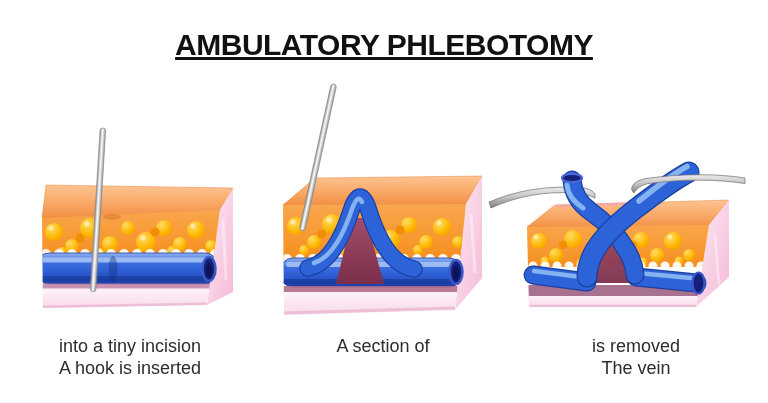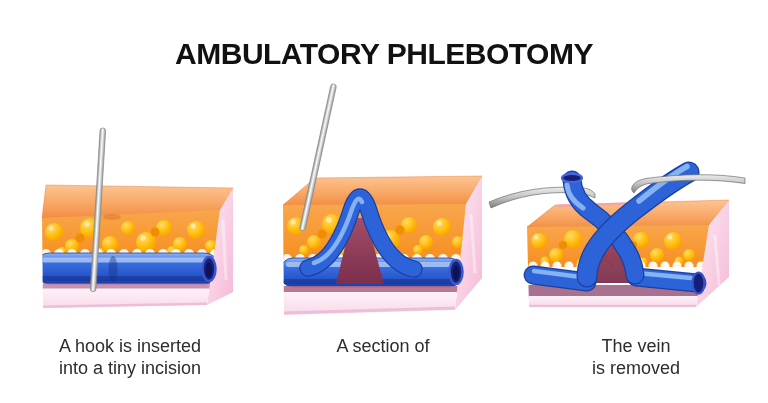--- a/index.html
+++ b/index.html
@@ -2,23 +2,24 @@
 <html style="--background: #ffffff; --title-text: #111111; --caption-text: #2d2d2d; --skin-orange: #f4913f; --fat-yellow: #ffb300; --vein-blue: #2d63d8; --vein-dark: #1c3fa0; --vein-highlight: #8fb2f2; --tissue-pink: #f6bcd8; --muscle-maroon: #8d3a56; --instrument-gray: #b9b9b9;"><head>
 <meta charset="utf-8">
 <style>
   html,body{margin:0;padding:0;}
   body{
     width:768px;height:403px;position:relative;overflow:hidden;
     background:var(--background,#ffffff);
     font-family:"Liberation Sans","DejaVu Sans",sans-serif;
   }
   .title{
-    position:absolute;left:0;top:17px;width:768px;text-align:center;
+    position:absolute;left:0;top:8px;width:768px;text-align:center;
     font-size:30px;font-weight:bold;letter-spacing:-0.5px;
     color:var(--title-text,#111111);
+    text-decoration:underline;
   }
   .panel-svg{position:absolute;}
   #svg-step1{left:20px;top:120px;width:225px;height:200px;}
   #svg-step2{left:272px;top:78px;width:225px;height:245px;}
   #svg-step3{left:483px;top:145px;width:267px;height:175px;}
   .caption{
     position:absolute;top:336px;width:220px;text-align:center;
     font-size:18px;line-height:21.5px;color:var(--caption-text,#2d2d2d);
   }
   #caption-1{left:20px;}
@@ -358,22 +359,22 @@
       <path d="M204,21.5 C190,29 172,43 156,56" fill="none" stroke="#85b2f1" stroke-width="5.5" stroke-linecap="round"></path>
     </g>
   </g>
 
   <g>
     <path d="M149,42 C151,37 156,35 163,33.5 C198,28.5 234,28.5 262,33 L262,38.5 C232,34 200,34 166,38.5 C159,39.5 154,43 151,48 C149,46 148,44 149,42 Z" fill="url(#p3blade)" stroke="#6f6f6f" stroke-width=".7"></path>
   </g>
 </svg>
 
 <div id="caption-1" class="caption">
+  <div>into a tiny incision</div>
   <div>A hook is inserted</div>
-  <div>into a tiny incision</div>
 </div>
 <div id="caption-2" class="caption">
   <div>A section of</div>
 </div>
 <div id="caption-3" class="caption">
+  <div>is removed</div>
   <div>The vein</div>
-  <div>is removed</div>
 </div>
 
 </body></html>

